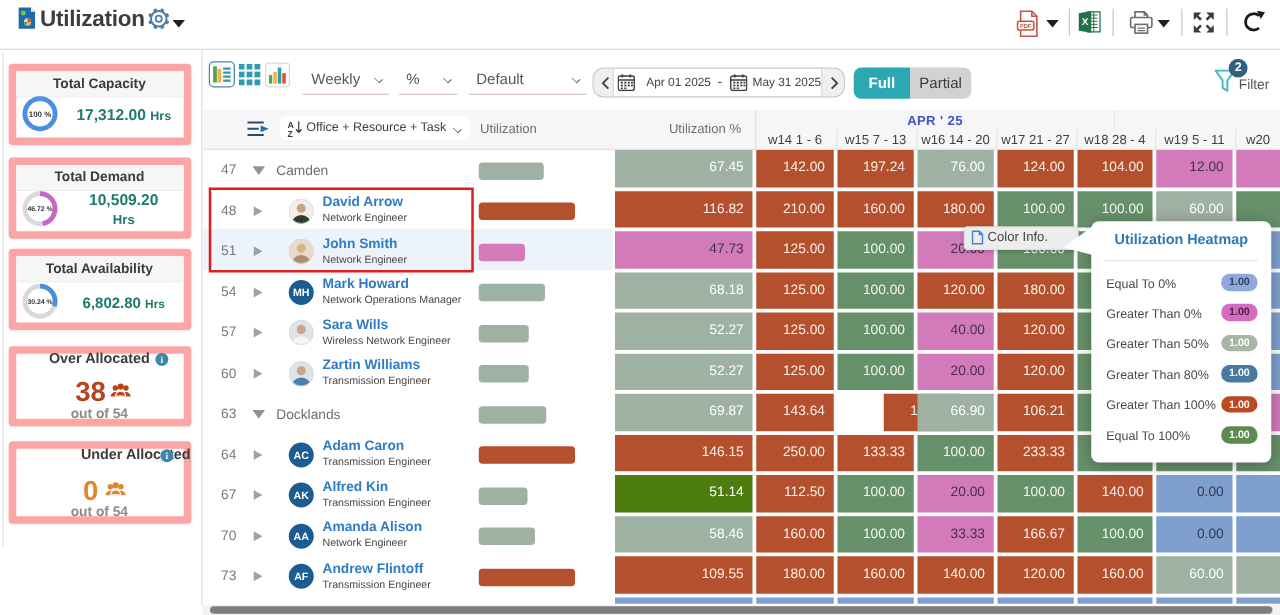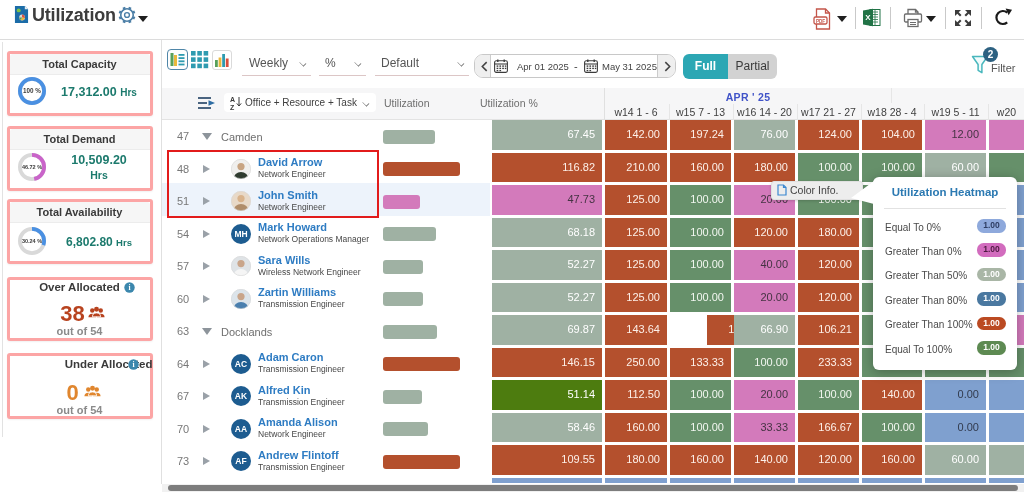--- a/index.html
+++ b/index.html
@@ -10,21 +10,21 @@
 .name{position:absolute;font-size:11px;font-weight:700;color:#2e7cc3;white-space:nowrap}
 .role{position:absolute;font-size:8.5px;color:#474747;white-space:nowrap}
 .bar{position:absolute;height:14px;border-radius:3px}
 .car-r{position:absolute;width:0;height:0;border-left:7px solid #9aa1a8;border-top:4.5px solid transparent;border-bottom:4.5px solid transparent}
 .car-d{position:absolute;width:0;height:0;border-top:7px solid #8d949b;border-left:5px solid transparent;border-right:5px solid transparent}
 .sel-caret{position:absolute;width:9px;height:6px}
 .sel-caret:before{content:"";position:absolute;left:0;top:0;width:7px;height:7px;border-right:1.6px solid #555;border-bottom:1.6px solid #555;transform:rotate(45deg) scale(.72,.5) translate(-1px,-1px)}
 .legrow{position:absolute;left:885px;width:122px;font-size:10px;color:#4a4a4a}
 .pill{position:absolute;width:29px;height:13.5px;border-radius:6.5px;font-size:8.5px;font-weight:700;text-align:center;line-height:13.5px}
 .vlab{position:absolute;font-size:10.5px;color:#3f3f3f;text-align:center}
-.card{position:absolute;left:6.5px;width:146px;background:#fff;border:3px solid #fca5a5;border-radius:3px;box-shadow:0 1px 2px rgba(0,0,0,.06)}
+.card{position:absolute;left:6.5px;width:146px;background:#fff;border:6px solid #fca5a5;border-radius:3px;box-shadow:0 1px 2px rgba(0,0,0,.06)}
 .cardhead{height:21px;background:#f6f6f6;border-bottom:1px solid #ececec;border-radius:3px 3px 0 0;text-align:center;font-size:11px;font-weight:700;color:#3a3a3a;line-height:21px}
 .teal{color:#1c7a6d}
 </style></head><body>
 <div id="page">
 
 <div class="abs" style="left:0;top:0;width:1024px;height:40px;background:#fff;border-bottom:1px solid #dcdcdc"></div>
 <svg class="abs" style="left:14px;top:5px" width="15" height="19" viewBox="0 0 16 20">
 <path d="M1 1 h10.5 l3.5 3.5 V19 H1 Z" fill="#1b6ca8"></path>
 <path d="M11.5 1 l3.5 3.5 h-3.5 Z" fill="#e8eef2"></path>
 <circle cx="5" cy="5.6" r="2.1" fill="#7cc24a"></circle>
@@ -249,21 +249,21 @@
 </svg>
 <div class="abs" style="left:224px;top:93px;width:152px;height:19px;background:#fff;border-radius:4px"></div>
 <svg class="abs" style="left:229px;top:95px" width="14" height="15" viewBox="0 0 14 15">
 <text x="1" y="7" font-size="7" font-weight="bold" fill="#3a3a3a" font-family="Liberation Sans">A</text>
 <text x="1" y="14.5" font-size="7" font-weight="bold" fill="#3a3a3a" font-family="Liberation Sans">Z</text>
 <path d="M10 2 v9 M10 11 l-2.2-2.6 M10 11 l2.2-2.6" stroke="#3a3a3a" stroke-width="1"></path>
 </svg>
 <div class="abs" style="left:245px;top:97px;font-size:10px;color:#3f3f3f">Office + Resource + Task</div>
 <div class="sel-caret" style="left:362px;top:100px;border-top-width:4.5px;border-left-width:4px;border-right-width:4px"></div>
 <div class="abs" style="left:384px;top:97px;font-size:10.5px;color:#6e6e6e">Utilization</div>
-<div class="abs" style="left:480px;top:97px;width:120px;text-align:left;font-size:10.5px;color:#6e6e6e">Utilization %</div>
+<div class="abs" style="left:504px;top:97px;width:120px;text-align:center;font-size:10.5px;color:#6e6e6e">Utilization %</div>
 <div class="abs" style="left:604px;top:88px;width:1px;height:32px;background:#e0e0e0"></div>
 <div class="abs" style="left:891px;top:88px;width:1px;height:15px;background:#e6e6e6"></div>
 <div class="abs" style="left:605px;top:91px;width:286px;text-align:center;font-size:10.5px;font-weight:600;color:#4053c8;letter-spacing:.3px">APR ' 25</div>
 <div class="vlab" style="left:602px;top:106px;width:68px">w14 1 - 6</div>
 <div class="vlab" style="left:667px;top:106px;width:67px">w15 7 - 13</div>
 <div class="vlab" style="left:731px;top:106px;width:67px">w16 14 - 20</div>
 <div class="vlab" style="left:795px;top:106px;width:67px">w17 21 - 27</div>
 <div class="vlab" style="left:859px;top:106px;width:66px">w18 28 - 4</div>
 <div class="vlab" style="left:922px;top:106px;width:67px">w19 5 - 11</div>
 <div class="vlab" style="left:986px;top:106px;width:41px">w20</div>

